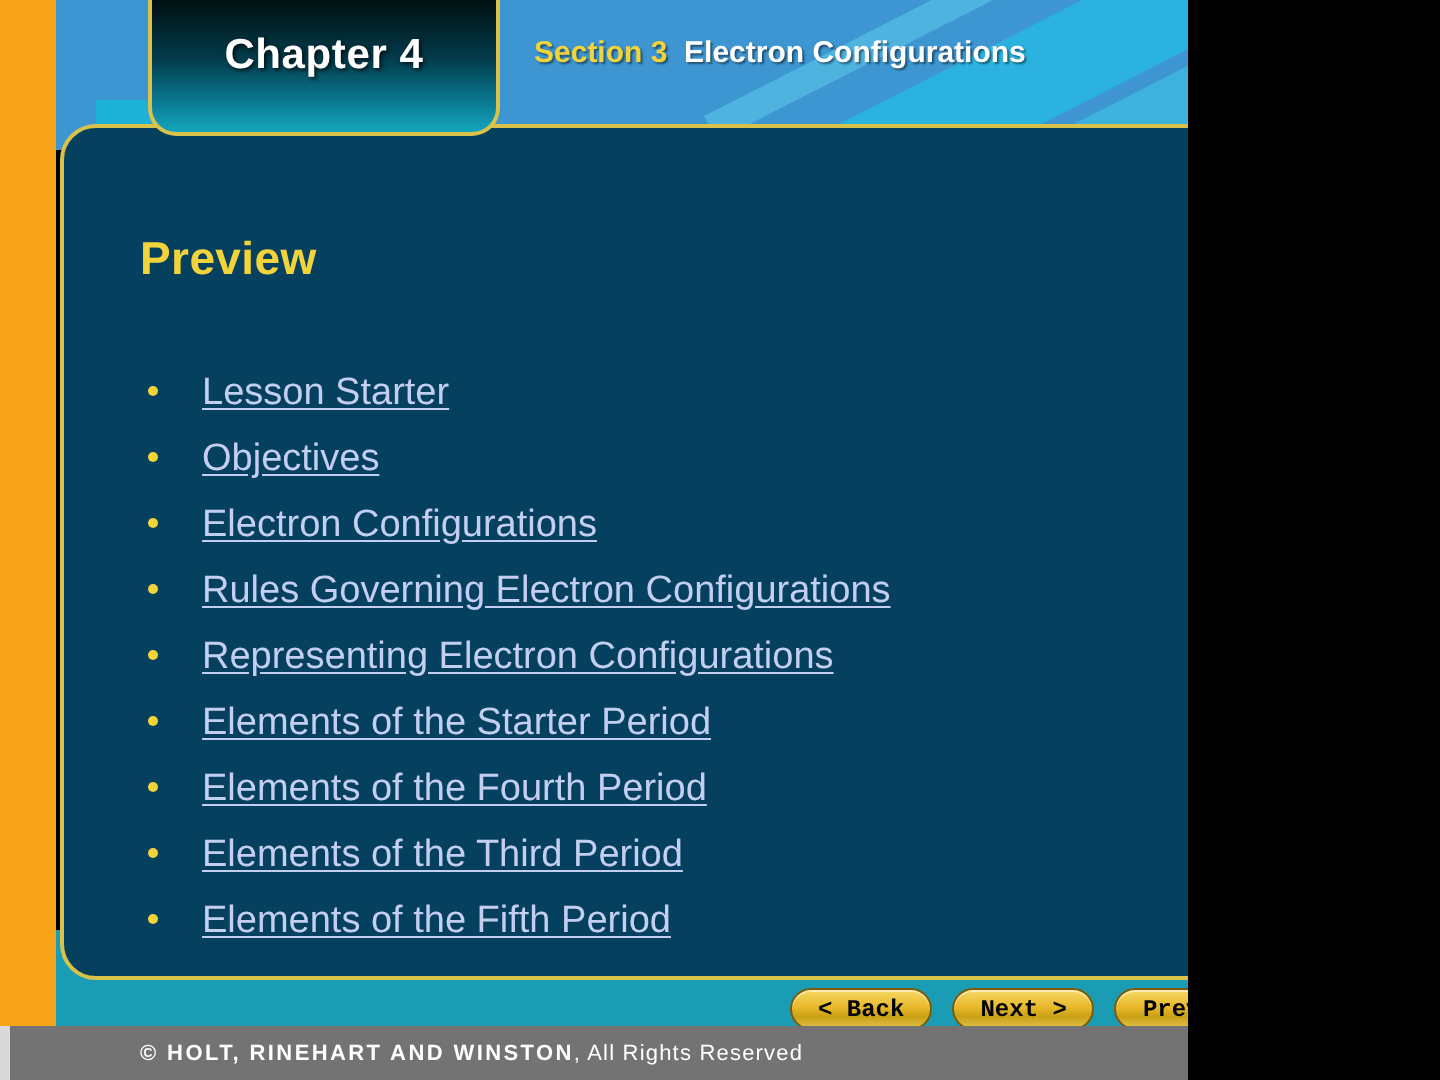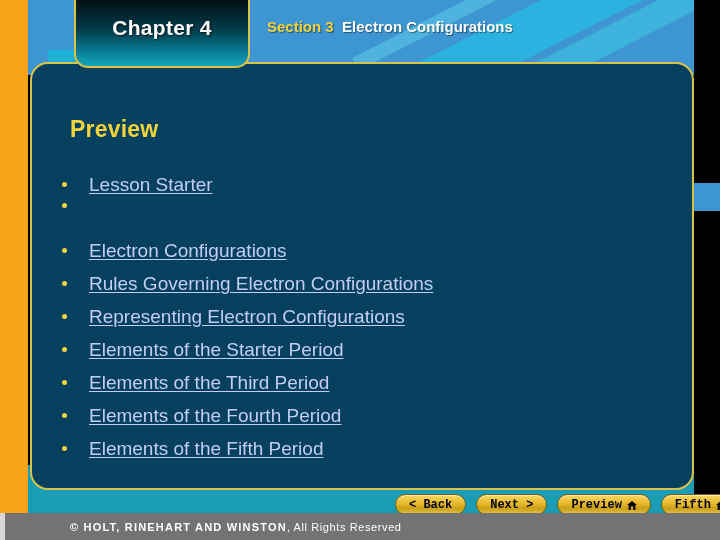--- a/index.html
+++ b/index.html
@@ -3,21 +3,21 @@
 <meta charset="utf-8">
 <title>Chapter 4 - Section 3 Electron Configurations</title>
 <style>
   html, body {
     margin: 0;
     padding: 0;
     background: #000000;
   }
   #slide {
     position: relative;
-    width: 720px;
+    width: 594px;
     height: 540px;
     overflow: hidden;
     background: #000000;
     font-family: "Liberation Sans", sans-serif;
     -webkit-font-smoothing: antialiased;
   }
 
   
   .header-field {
     position: absolute;
@@ -147,21 +147,21 @@
     font-size: 23px;
     font-weight: bold;
     letter-spacing: .2px;
   }
 
   
   .link-list {
     position: absolute;
     left: 30px; top: 110px;
     width: 600px;
-    margin: 0; padding: 0;
+    margin: 12px; padding: 0;
     list-style: none;
   }
   .link-list li {
     display: flex;
     align-items: baseline;
     height: 33px;
   }
   .bullet {
     display: inline-block;
     width: 5px; height: 5px;
@@ -280,44 +280,45 @@
 
     <div class="preview-heading">Preview</div>
 
     <ul class="link-list" id="link-list">
         <li>
           <span class="bullet"></span>
           <span class="link-item">Lesson Starter</span>
         </li>
         <li>
           <span class="bullet"></span>
+          <span class="link-item">Objectives</span>
         </li>
         <li>
           <span class="bullet"></span>
           <span class="link-item">Electron Configurations</span>
         </li>
         <li>
           <span class="bullet"></span>
           <span class="link-item">Rules Governing Electron Configurations</span>
         </li>
         <li>
           <span class="bullet"></span>
           <span class="link-item">Representing Electron Configurations</span>
         </li>
         <li>
           <span class="bullet"></span>
           <span class="link-item">Elements of the Starter Period</span>
         </li>
         <li>
           <span class="bullet"></span>
+          <span class="link-item">Elements of the Fourth Period</span>
+        </li>
+        <li>
+          <span class="bullet"></span>
           <span class="link-item">Elements of the Third Period</span>
-        </li>
-        <li>
-          <span class="bullet"></span>
-          <span class="link-item">Elements of the Fourth Period</span>
         </li>
         <li>
           <span class="bullet"></span>
           <span class="link-item">Elements of the Fifth Period</span>
         </li>
       </ul>
 
   </div>
 
   <div class="nav-row" id="nav-row">

